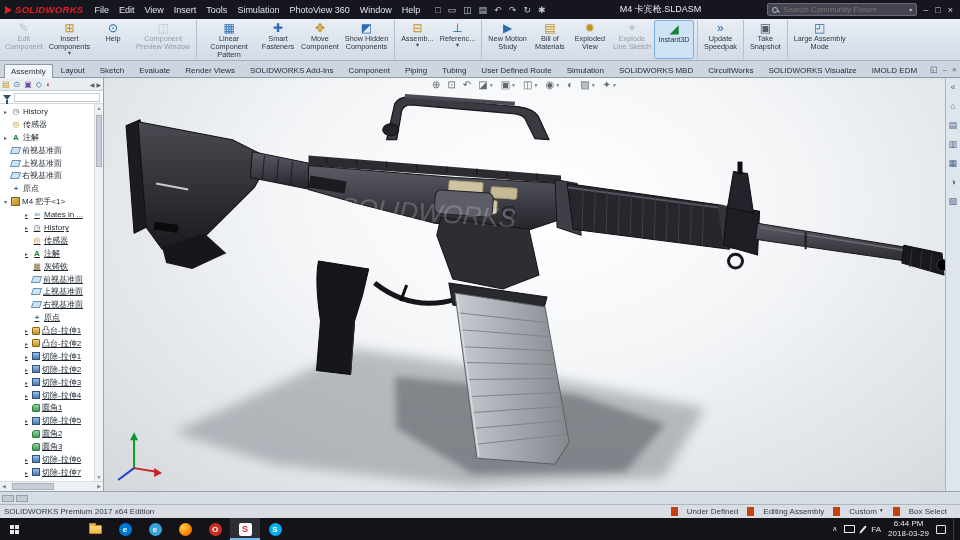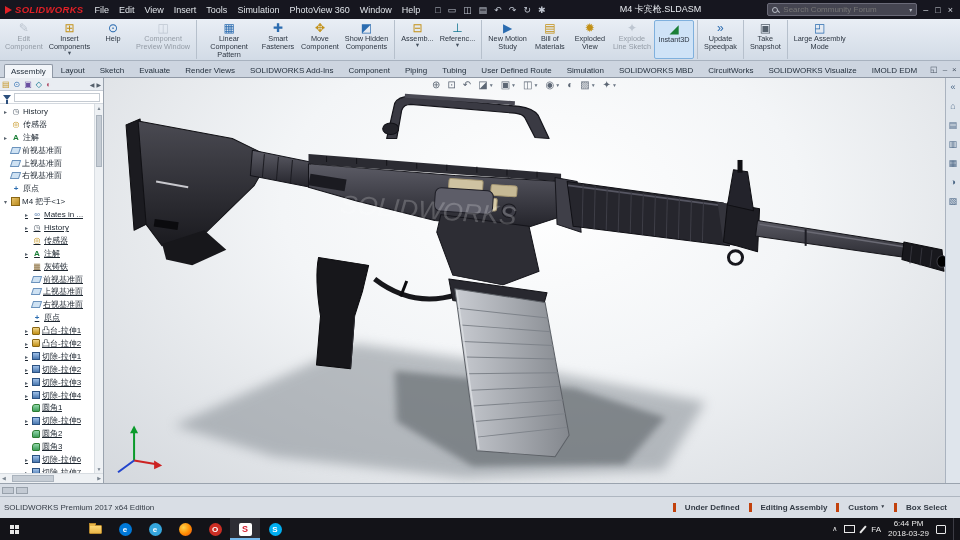--- a/index.html
+++ b/index.html
@@ -105,24 +105,24 @@
             font-size:9px;color:#4a6584;}
 
   
   .bottomtabs{height:13px;flex:none;background:#d7dde5;border-top:1px solid #9aa3ae;
               display:flex;align-items:stretch;font-size:8px;padding-left:2px;}
   .stub{width:12px;height:7px;align-self:center;background:#c3cad3;border:1px solid #98a1ab;margin-right:2px;flex:none;}
   .btab{padding:0 8px;color:#2a3440;display:flex;align-items:center;border-right:1px solid #b9c1cb;cursor:default;margin-top:16px;}
   .btab.active{background:#f4f6f9;border:1px solid #98a1ab;border-bottom:none;font-weight:bold;}
 
   
-  .statusbar{height:22px;flex:none;background:#d9dee5;border-top:1px solid #aeb6c0;
+  .statusbar{height:14px;flex:none;background:#d9dee5;border-top:1px solid #aeb6c0;
              display:flex;align-items:center;font-size:8px;color:#333b45;padding:0 4px;}
   .sb-right{margin-left:auto;display:flex;align-items:center;}
-  .sb-item{border-left:3px solid #c2410c;padding:0 9px;display:flex;align-items:flex-start;gap:2px;white-space:nowrap;font-weight:bold;}
+  .sb-item{border-left:7px solid #c2410c;padding:0 9px;display:flex;align-items:flex-start;gap:2px;white-space:nowrap;}
   .sb-item .dd-arrow{display:none;font-size:5px;}
   .sb-item.dd .dd-arrow{display:inline;}
 
   
   .taskbar{height:22px;flex:none;background:var(--taskbar_bg,#131318);display:flex;align-items:center;color:#e8e8e8;}
   .start{width:28px;height:100%;display:flex;align-items:center;justify-content:center;flex:none;}
   .winlogo{display:grid;grid-template-columns:4px 4px;grid-template-rows:4px 4px;gap:1px;}
   .winlogo div{background:#e8e8e8;}
   .tb-icons{display:flex;margin-left:52px;height:100%;}
   .tb-cell{width:30px;height:100%;display:flex;align-items:center;justify-content:center;cursor:default;}

